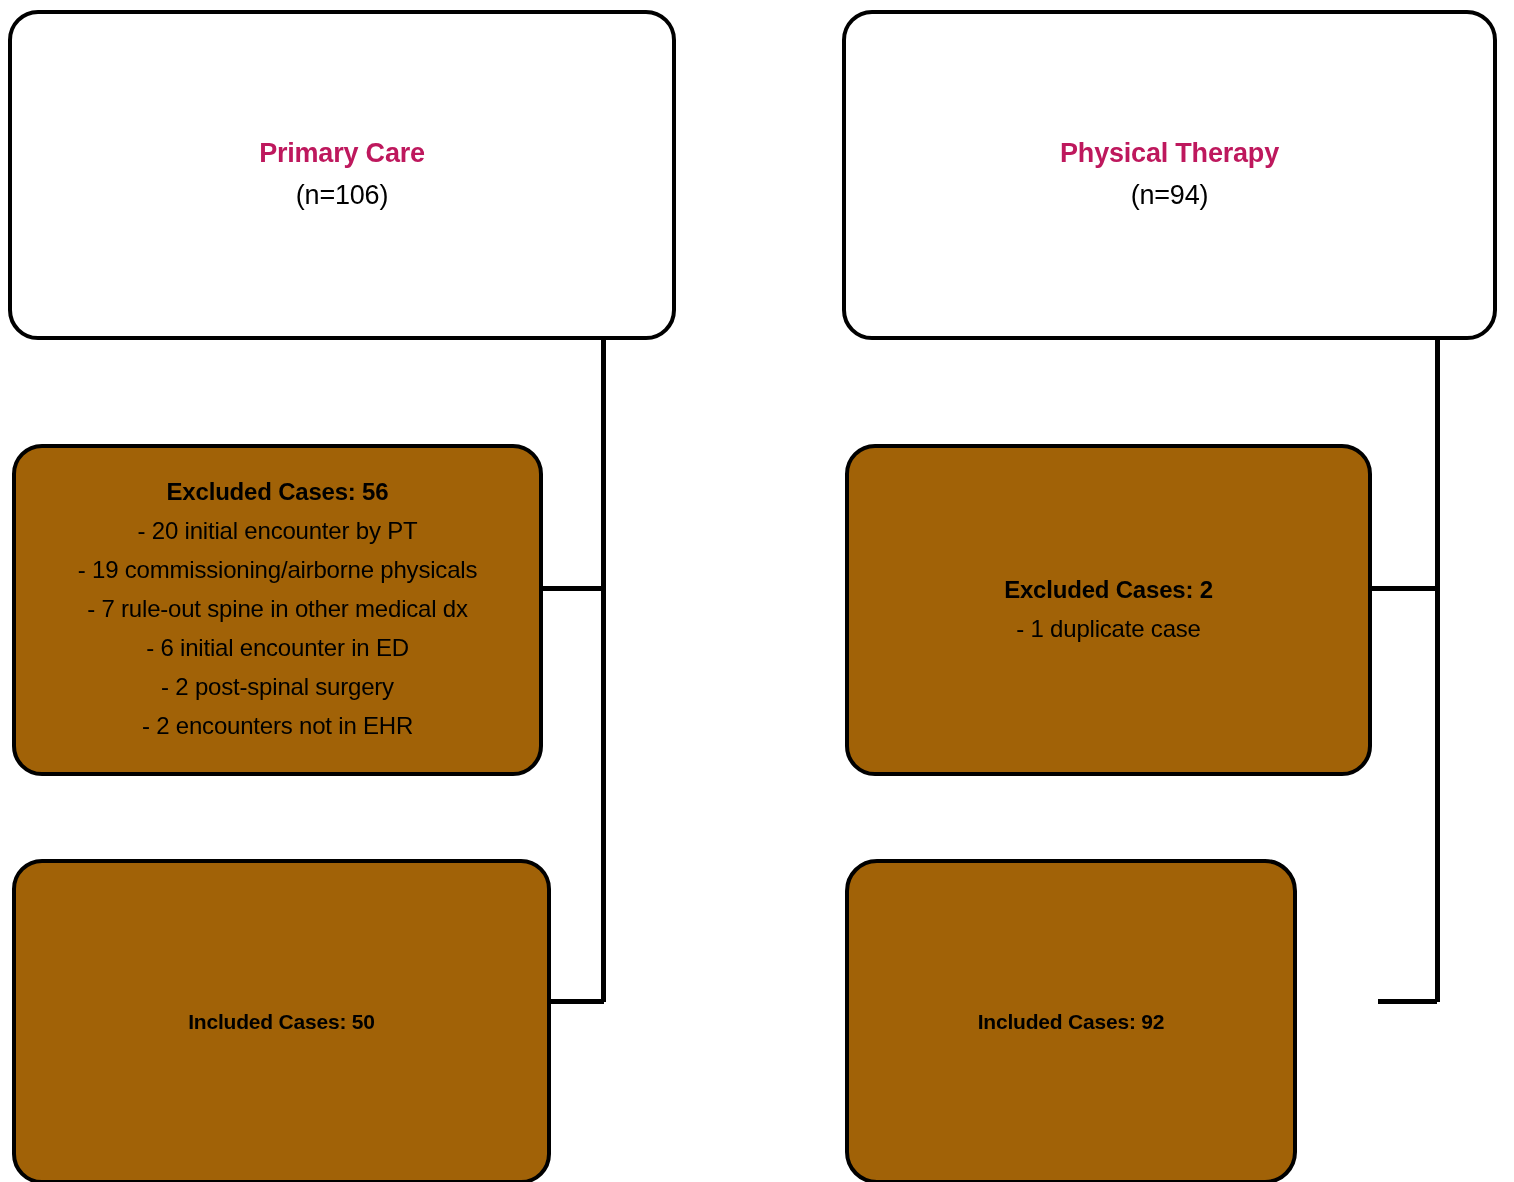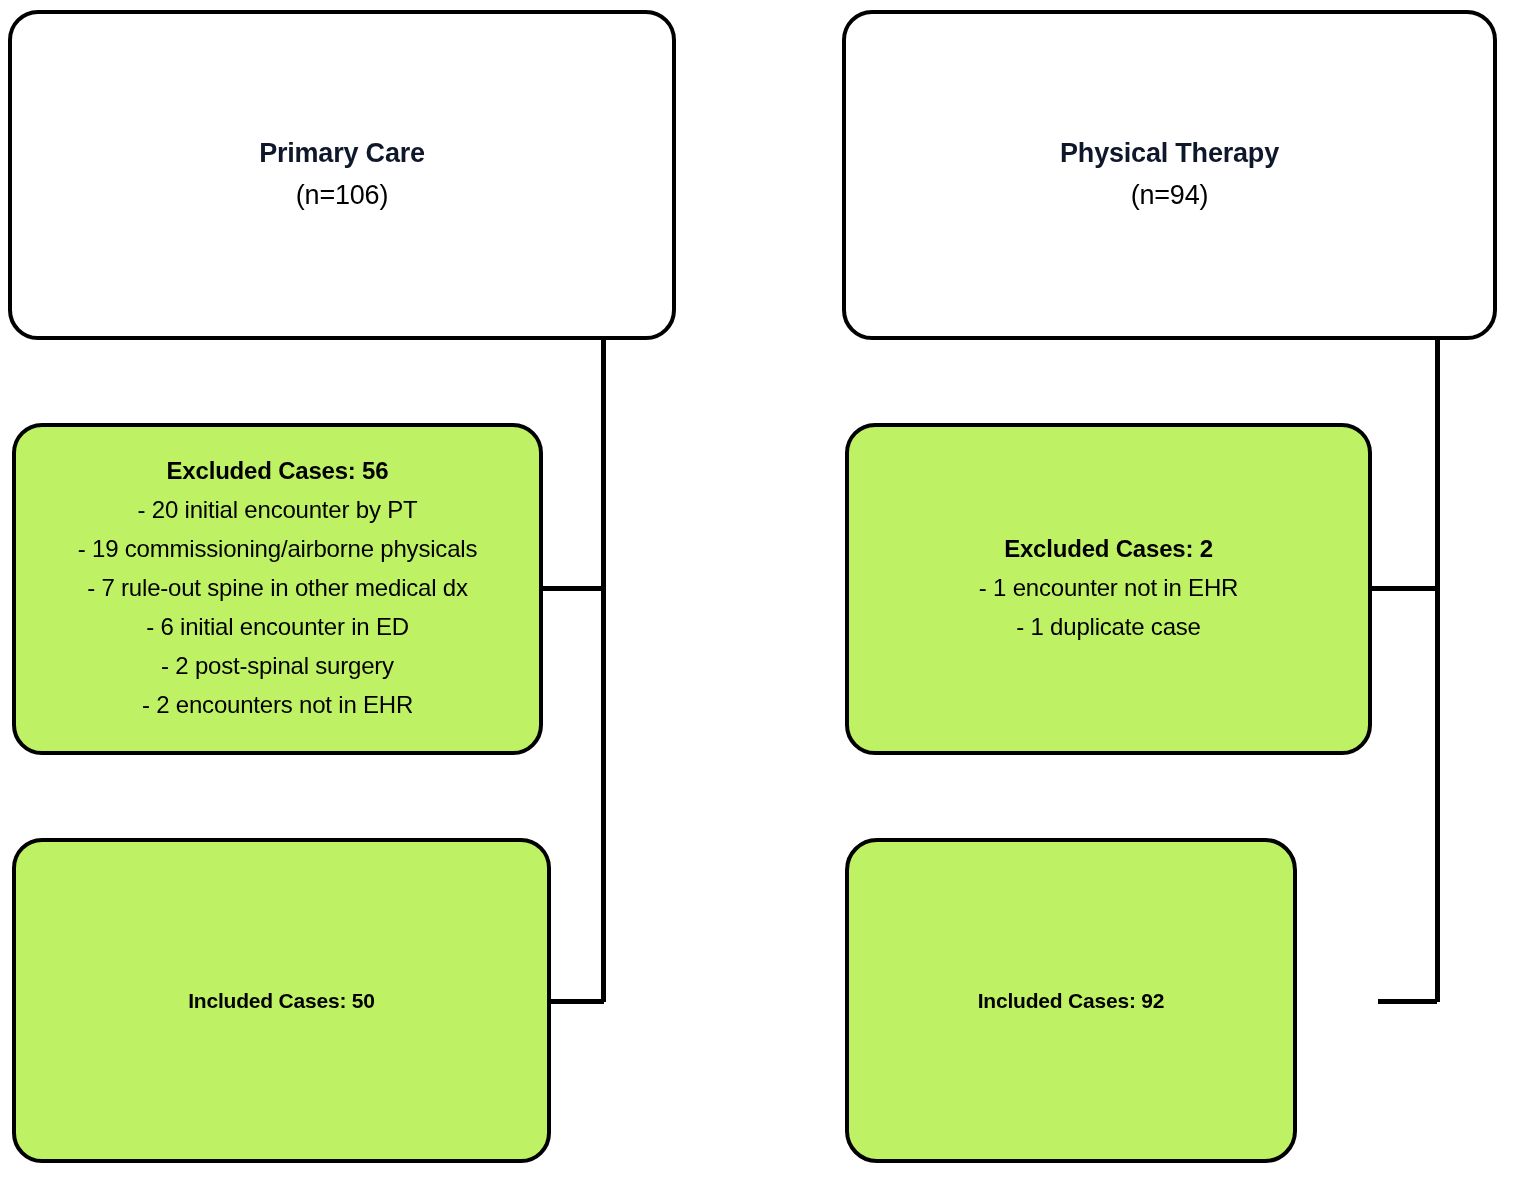--- a/index.html
+++ b/index.html
@@ -22,26 +22,26 @@
     box-sizing: border-box;
     border: 4px solid #000000;
     border-radius: 30px;
     display: flex;
     flex-direction: column;
     align-items: center;
     justify-content: center;
     text-align: center;
   }
   .node.white { background: #ffffff; }
-  .node.gray  { background: #bef264; }
+  .node.gray  { background: #a16207; margin-top: 21px; }
 
   .node-title {
     font-weight: bold;
     font-size: 27px;
-    color: #0f172a;
+    color: #be185d;
     line-height: 1.55;
     letter-spacing: -0.2px;
   }
   .node-sub {
     font-weight: normal;
     font-size: 27px;
     color: #000000;
     line-height: 1.55;
     letter-spacing: -0.2px;
   }
@@ -107,21 +107,20 @@
     <div class="node-title">Physical Therapy</div>
     <div class="node-sub">(n=94)</div>
   </div>
 
   <div class="conn" style="left:1435px; top:340px; width:5px; height:662px;"></div>
   <div class="conn" style="left:1372px; top:586px; width:65px; height:5px;"></div>
   <div class="conn" style="left:1378px; top:999px; width:59px; height:5px;"></div>
 
   <div class="node gray" style="left:845px; top:423px; width:527px; height:332px;">
     <div class="node-heading">Excluded Cases: 2</div>
-    <div class="node-line">- 1 encounter not in EHR</div>
     <div class="node-line">- 1 duplicate case</div>
   </div>
 
   <div class="node gray" style="left:845px; top:838px; width:452px; height:325px;border-radius:32px;">
     <div class="node-label">Included Cases: 92</div>
   </div>
 
 </div>
 
 </body></html>

